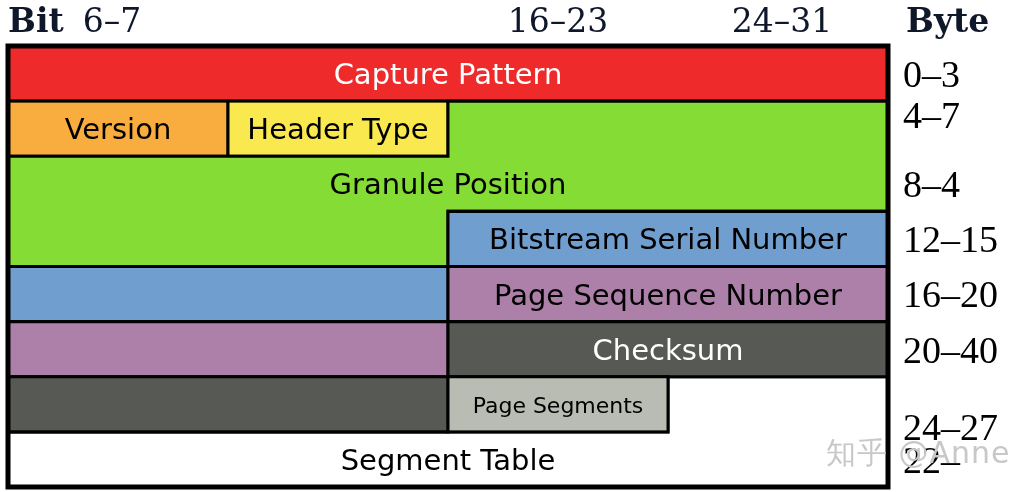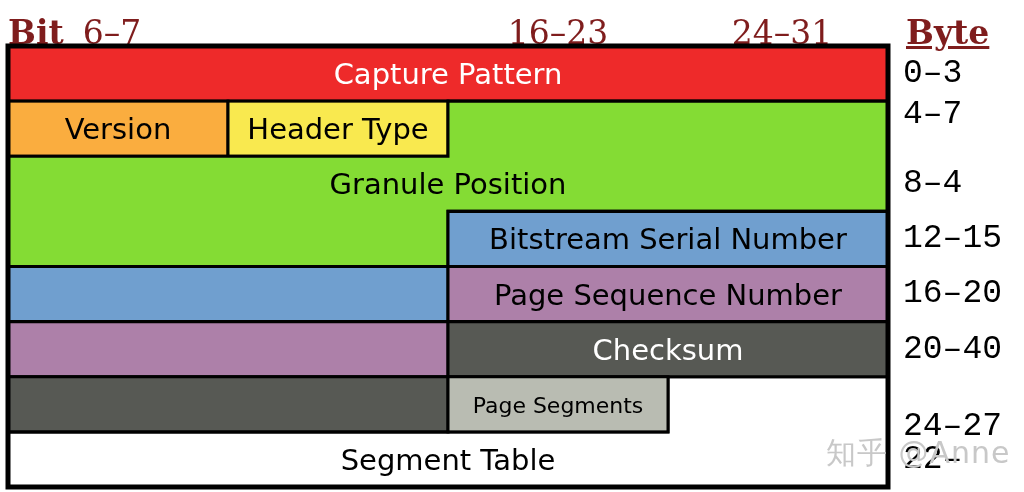--- a/index.html
+++ b/index.html
@@ -1,22 +1,22 @@
 <!DOCTYPE html>
 <html><head>
 <meta charset="utf-8">
 <style>
   html,body{margin:0;padding:0;background:#fff;}
   #canvas{position:relative;width:1024px;height:492px;background:#ffffff;overflow:hidden;
           font-family:"DejaVu Sans",sans-serif;}
-  .hdr{position:absolute;top:12px;font-family:"DejaVu Serif",serif;font-size:33px;line-height:42px;color:#7f1d1d;white-space:nowrap;text-decoration:underline;}
+  .hdr{position:absolute;top:0px;font-family:"DejaVu Serif",serif;font-size:33px;line-height:42px;color:#0f172a;white-space:nowrap;}
   .hdr.bold{font-weight:bold;}
   .hdr.centered{transform:translateX(-50%);}
   .byte-label{position:absolute;left:903px;width:120px;height:55px;display:flex;align-items:center;
-              font-family:Liberation Mono, monospace;font-size:33px;color:#000;}
+              font-family:Liberation Serif, serif;font-size:38px;color:#000;}
   #diagram{position:absolute;left:8px;top:46px;overflow:visible;}
   #diagram text{font-family:"DejaVu Sans",sans-serif;}
   .field-label{font-size:29px;}
   .field-label.small{font-size:22px;}
   #watermark{position:absolute;left:826px;top:433px;font-size:30px;color:#c8c8c8;
              letter-spacing:1px;white-space:nowrap;z-index:5;}
 </style>
 </head>
 <body>
 

